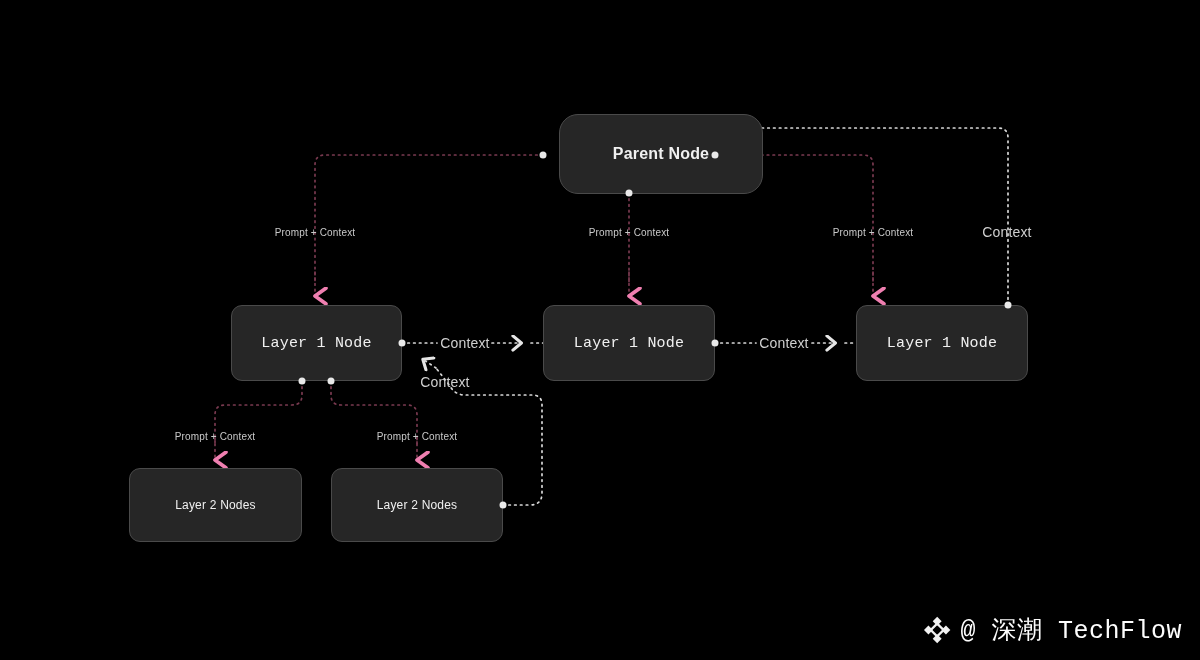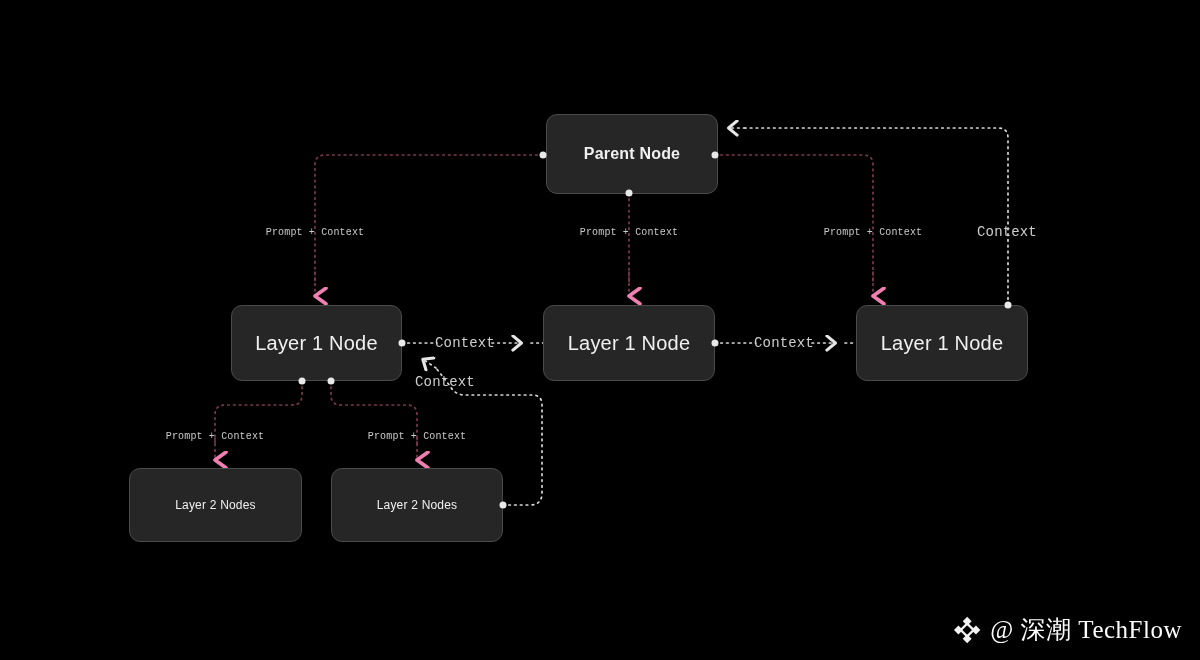--- a/index.html
+++ b/index.html
@@ -20,47 +20,46 @@
     box-sizing:border-box;
     color:#f2f2f2;
     letter-spacing:.2px;
   }
   .node-label{
     color:#f0f0f0;
     font-size:17px;
     white-space:nowrap;
   }
   .node.parent .node-label{font-weight:bold;font-size:16px;}
-  .node.l1 .node-label{font-size:20px;}
+  .node.l1 .node-label{font-size:15px;font-family:Liberation Mono, monospace;}
   .node.l2 .node-label{font-size:12px;}
 
   .edge-label{
     position:absolute;
     color:#c9c9c9;
     font-size:10px;
     white-space:nowrap;
     transform:translate(-50%,-50%);
     letter-spacing:.15px;
     text-align:center;
-    font-family:Liberation Mono, monospace;
   }
   .edge-label.ctx{font-size:14px;color:#cfcfcf;}
 
   .port{
     position:absolute;
     width:7px;height:7px;border-radius:50%;
     background:#e9e9e9;
     transform:translate(-50%,-50%);
   }
 
   #watermark{
     position:absolute;right:18px;bottom:14px;
     display:flex;align-items:center;gap:9px;
     color:#fdfdfd;font-size:25px;
-    font-family:Liberation Serif, serif;
+    font-family:Liberation Mono, monospace;
   }
   #watermark .wm-text{letter-spacing:.5px;}
 </style>
 </head>
 <body>
 
 <div id="canvas">
 
   <svg id="wires" viewBox="0 0 1200 660" xmlns="http://www.w3.org/2000/svg">
     <defs>
@@ -116,21 +115,21 @@
       <path d="M1008 305 V138 Q1008 128 998 128 H745" fill="none" stroke="#d8d8d8" stroke-width="1.7" stroke-dasharray="1.6 4.2" stroke-linecap="round"></path>
       <path d="M745 128 H730" fill="none" stroke="#d8d8d8" stroke-width="1.7" stroke-dasharray="1.6 4.2" stroke-linecap="round" marker-end="url(#arrow-white-l)"></path>
     </g>
 
     <g>
       <path d="M503 505 H530 Q542 505 542 493 V405 Q542 395 532 395 H465 Q455 395 450 386 L436 368" fill="none" stroke="#d8d8d8" stroke-width="1.7" stroke-dasharray="1.6 4.2" stroke-linecap="round"></path>
       <path d="M436 368 L424 360" fill="none" stroke="#d8d8d8" stroke-width="1.7" stroke-dasharray="1.6 4.2" stroke-linecap="round" marker-end="url(#arrow-white-l)"></path>
     </g>
   </svg>
 
-  <div class="node parent" style="left:546px;top:114px;width:172px;height:80px;">
+  <div class="node parent" style="left:559px;top:114px;width:204px;height:80px;border-radius:19px;">
     <span class="node-label">Parent Node</span>
   </div>
 
   <div class="node l1" style="left:231px;top:305px;width:171px;height:76px;">
     <span class="node-label">Layer 1 Node</span>
   </div>
 
   <div class="node l1" style="left:543px;top:305px;width:172px;height:76px;">
     <span class="node-label">Layer 1 Node</span>
   </div>

